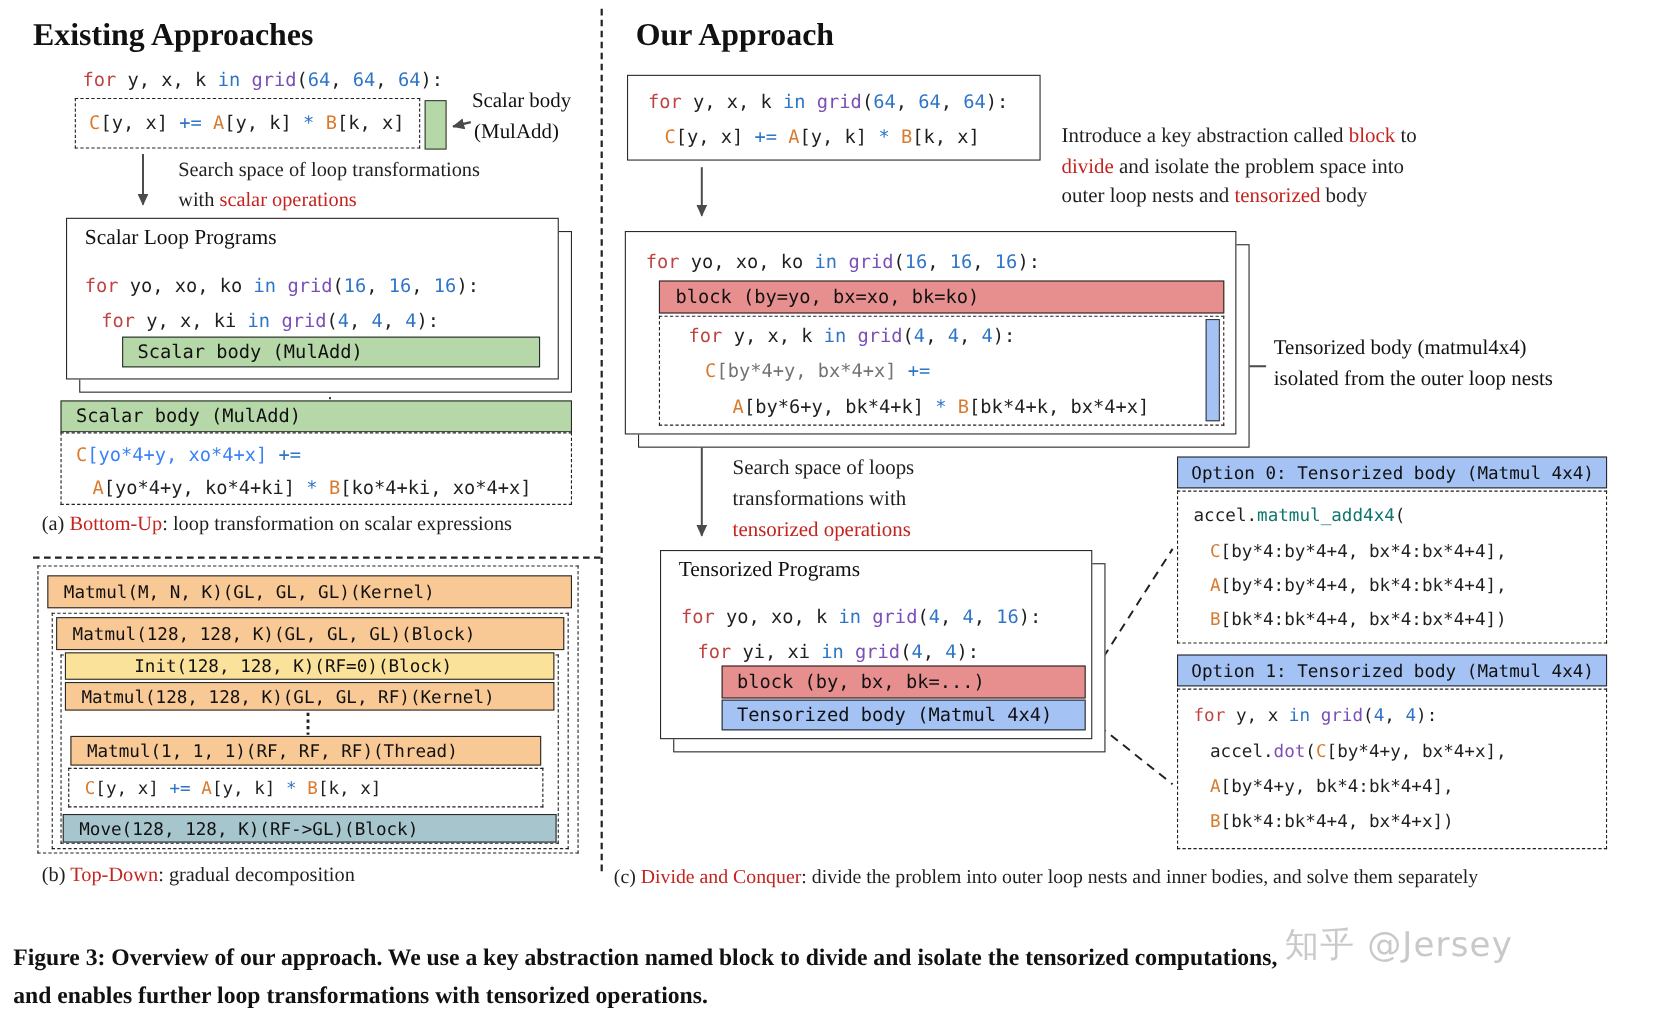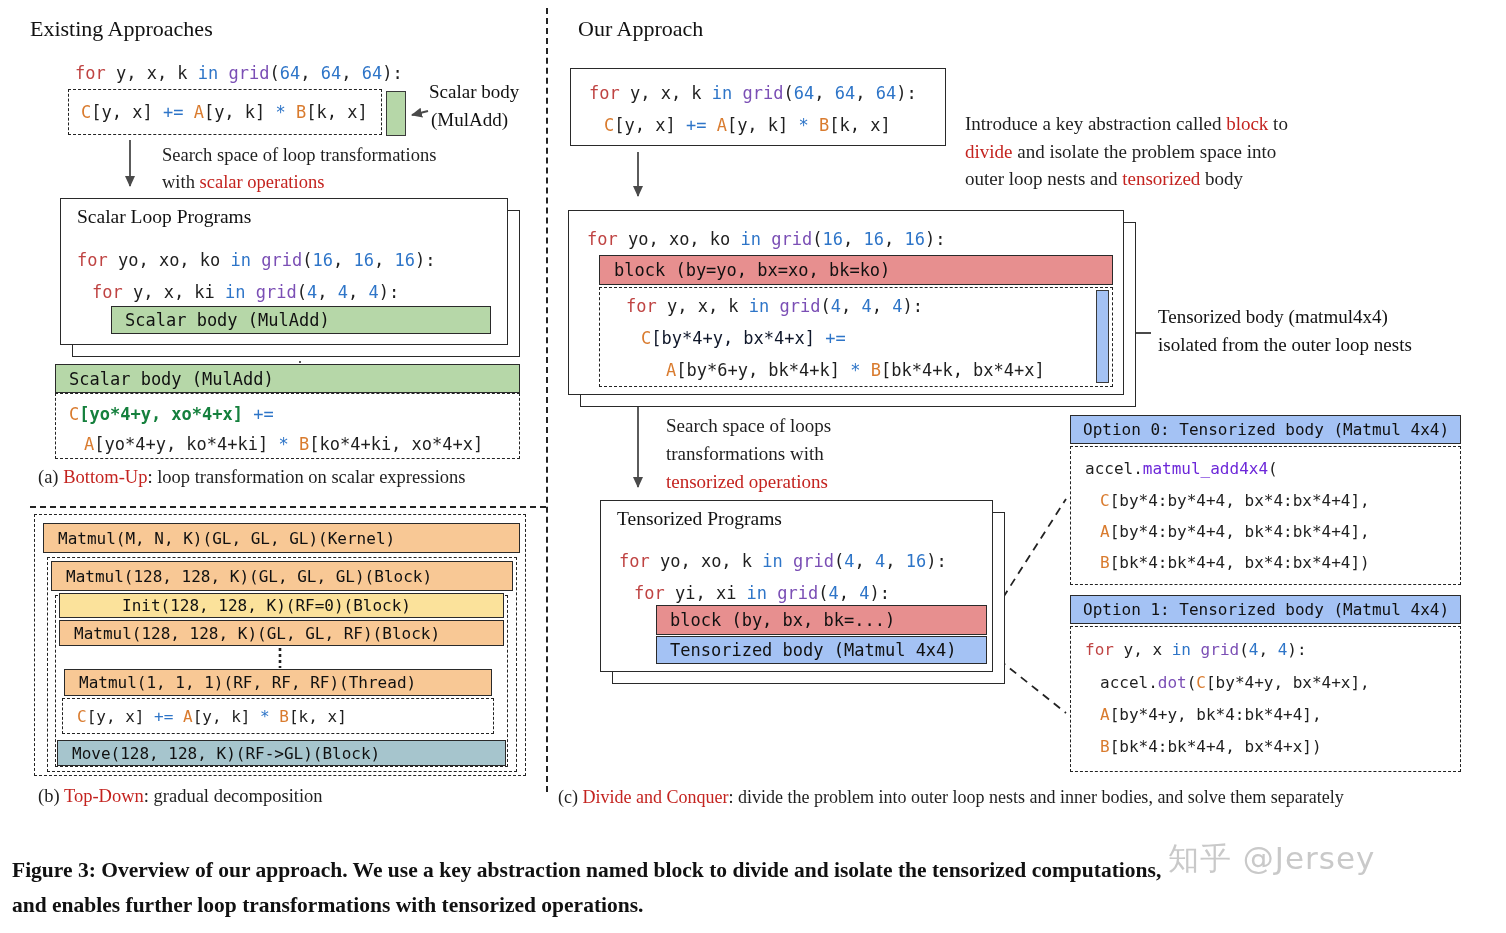--- a/index.html
+++ b/index.html
@@ -2,21 +2,21 @@
 <html style="--c-green: #b6d7a8; --c-orange: #f8c895; --c-yellow: #fbe29b; --c-teal: #a6c5cd; --c-salmon: #e78f8f; --c-blue: #a4c2f4; --c-border: #2a2a2a;"><head>
 <meta charset="utf-8">
 <style>
   html,body{margin:0;padding:0;background:#ffffff;}
   #canvas{position:relative;width:1506px;height:933px;background:#fff;overflow:hidden;
           font-family:"Liberation Serif", serif;color:#111;}
   .abs{position:absolute;}
   .serif{font-family:"Liberation Serif", serif;}
   .mono{font-family:"DejaVu Sans Mono", monospace;}
   .cl{height:31px;display:flex;align-items:center;white-space:pre;}
-  .heading{font-size:22px;font-weight:normal;}
+  .heading{font-size:29px;font-weight:bold;}
   .prose{font-size:19px;line-height:27.5px;}
   .prose2{font-size:18.5px;line-height:27px;}
   .codebox{border:1.7px solid var(--c-border,#2a2a2a);background:#fff;box-sizing:border-box;}
   .dashedbox{border:1.8px dashed #222;box-sizing:border-box;background:#fff;}
   .dashedbox.clear{background:transparent;}
   .fillbox{border:1.6px solid var(--c-border,#2a2a2a);box-sizing:border-box;display:flex;align-items:center;}
   .fillbox .mono{white-space:pre;}
   .green{background:var(--c-green,#b6d7a8);}
   .orange{background:var(--c-orange,#f8c895);}
   .yellow{background:var(--c-yellow,#fbe29b);}
@@ -78,21 +78,21 @@
     <div class="abs mono m17 cl" style="left:31px;top:77px;"><span style="color: rgb(191, 67, 66);">for</span><span style="color: rgb(31, 31, 31);"> y, x, ki </span><span style="color: rgb(46, 117, 200);">in</span><span style="color: rgb(31, 31, 31);"> </span><span style="color: rgb(123, 79, 181);">grid</span><span style="color: rgb(31, 31, 31);">(</span><span style="color: rgb(46, 117, 200);">4</span><span style="color: rgb(31, 31, 31);">, </span><span style="color: rgb(46, 117, 200);">4</span><span style="color: rgb(31, 31, 31);">, </span><span style="color: rgb(46, 117, 200);">4</span><span style="color: rgb(31, 31, 31);">):</span></div>
     <div class="abs fillbox green" style="left:50px;top:107px;width:380px;height:28px;">
       <span class="mono m17" style="padding-left:13px;">Scalar body (MulAdd)</span>
     </div>
   </div>
 
   <div class="abs fillbox green" style="left:55px;top:364px;width:465px;height:29px;">
     <span class="mono m17" style="padding-left:13px;">Scalar body (MulAdd)</span>
   </div>
   <div class="abs dashedbox" style="left:55px;top:393px;width:465px;height:66px;">
-    <div class="abs mono m17 cl" style="left:13px;top:4px;"><span style="color: rgb(217, 123, 46);">C</span><span style="color: #15803d; font-weight: bold;">[yo*4+y, xo*4+x] </span><span style="color: rgb(46, 117, 200);">+=</span></div>
+    <div class="abs mono m17 cl" style="left:13px;top:4px;"><span style="color: rgb(217, 123, 46);">C</span><span style="color: #3b82f6;">[yo*4+y, xo*4+x] </span><span style="color: rgb(46, 117, 200);">+=</span></div>
     <div class="abs mono m17 cl" style="left:28px;top:34px;"><span style="color: rgb(217, 123, 46);">A</span><span style="color: rgb(31, 31, 31);">[yo*4+y, ko*4+ki] </span><span style="color: rgb(46, 117, 200);">*</span><span style="color: rgb(31, 31, 31);"> </span><span style="color: rgb(217, 123, 46);">B</span><span style="color: rgb(31, 31, 31);">[ko*4+ki, xo*4+x]</span></div>
   </div>
 
   <div class="abs prose2" style="left:38px;top:464px;"><span style="color: rgb(31, 31, 31);">(a) </span><span style="color: rgb(196, 35, 31);">Bottom-Up</span><span style="color: rgb(31, 31, 31);">: loop transformation on scalar expressions</span></div>
 
   <div class="abs hdiv" style="left:30px;top:506px;width:516px;"></div>
   <div class="abs vdiv" style="left:546px;top:8px;height:784px;"></div>
 
   <div class="abs dashedbox clear" style="left:34px;top:514px;width:492px;height:262px;"></div>
   <div class="abs fillbox orange" style="left:43px;top:523px;width:477px;height:30px;">
@@ -100,21 +100,21 @@
   </div>
   <div class="abs dashedbox clear" style="left:47px;top:557px;width:470px;height:215px;"></div>
   <div class="abs fillbox orange" style="left:51px;top:561px;width:462px;height:30px;">
     <span class="mono m16" style="padding-left:14px;">Matmul(128, 128, K)(GL, GL, GL)(Block)</span>
   </div>
   <div class="abs dashedbox clear" style="left:55px;top:595px;width:453px;height:172px;"></div>
   <div class="abs fillbox yellow" style="left:59px;top:593px;width:445px;height:25px;padding-left:48px;">
     <span class="mono m16" style="padding-left:14px;">Init(128, 128, K)(RF=0)(Block)</span>
   </div>
   <div class="abs fillbox orange" style="left:59px;top:620px;width:445px;height:26px;">
-    <span class="mono m16" style="padding-left:14px;">Matmul(128, 128, K)(GL, GL, RF)(Block)</span>
+    <span class="mono m16" style="padding-left:14px;">Matmul(128, 128, K)(GL, GL, RF)(Kernel)</span>
   </div>
   <div class="abs fillbox orange" style="left:64px;top:669px;width:428px;height:27px;text-align:center;">
     <span class="mono m16" style="padding-left:14px;">Matmul(1, 1, 1)(RF, RF, RF)(Thread)</span>
   </div>
   <div class="abs dashedbox" style="left:62px;top:698px;width:432px;height:36px;">
     <div class="mono m16 cl" style="padding-left:14px;height:100%;"><span style="color: rgb(217, 123, 46);">C</span><span style="color: rgb(31, 31, 31);">[y, x] </span><span style="color: rgb(46, 117, 200);">+=</span><span style="color: rgb(31, 31, 31);"> </span><span style="color: rgb(217, 123, 46);">A</span><span style="color: rgb(31, 31, 31);">[y, k] </span><span style="color: rgb(46, 117, 200);">*</span><span style="color: rgb(31, 31, 31);"> </span><span style="color: rgb(217, 123, 46);">B</span><span style="color: rgb(31, 31, 31);">[k, x]</span></div>
   </div>
   <div class="abs fillbox teal" style="left:57px;top:740px;width:449px;height:26px;">
     <span class="mono m16" style="padding-left:14px;">Move(128, 128, K)(RF-&gt;GL)(Block)</span>
   </div>
@@ -134,21 +134,21 @@
   </div>
 
   <div class="abs stack-shadow" style="left:580px;top:222px;width:556px;height:185px;"></div>
   <div class="abs codebox" style="left:568px;top:210px;width:556px;height:185px;">
     <div class="abs mono m17 cl" style="left:18px;top:12px;"><span style="color: rgb(191, 67, 66);">for</span><span style="color: rgb(31, 31, 31);"> yo, xo, ko </span><span style="color: rgb(46, 117, 200);">in</span><span style="color: rgb(31, 31, 31);"> </span><span style="color: rgb(123, 79, 181);">grid</span><span style="color: rgb(31, 31, 31);">(</span><span style="color: rgb(46, 117, 200);">16</span><span style="color: rgb(31, 31, 31);">, </span><span style="color: rgb(46, 117, 200);">16</span><span style="color: rgb(31, 31, 31);">, </span><span style="color: rgb(46, 117, 200);">16</span><span style="color: rgb(31, 31, 31);">):</span></div>
     <div class="abs fillbox salmon" style="left:30px;top:44px;width:514px;height:30px;">
       <span class="mono m17" style="padding-left:14px;">block (by=yo, bx=xo, bk=ko)</span>
     </div>
     <div class="abs dashedbox" style="left:30px;top:76px;width:514px;height:100px;">
       <div class="abs mono m17 cl" style="left:26px;top:2px;"><span style="color: rgb(191, 67, 66);">for</span><span style="color: rgb(31, 31, 31);"> y, x, k </span><span style="color: rgb(46, 117, 200);">in</span><span style="color: rgb(31, 31, 31);"> </span><span style="color: rgb(123, 79, 181);">grid</span><span style="color: rgb(31, 31, 31);">(</span><span style="color: rgb(46, 117, 200);">4</span><span style="color: rgb(31, 31, 31);">, </span><span style="color: rgb(46, 117, 200);">4</span><span style="color: rgb(31, 31, 31);">, </span><span style="color: rgb(46, 117, 200);">4</span><span style="color: rgb(31, 31, 31);">):</span></div>
-      <div class="abs mono m17 cl" style="left:41px;top:34px;"><span style="color: rgb(217, 123, 46);">C</span><span style="color: #0f172a;">[by*4+y, bx*4+x] </span><span style="color: rgb(46, 117, 200);">+=</span></div>
+      <div class="abs mono m17 cl" style="left:41px;top:34px;"><span style="color: rgb(217, 123, 46);">C</span><span style="color: #737373;">[by*4+y, bx*4+x] </span><span style="color: rgb(46, 117, 200);">+=</span></div>
       <div class="abs mono m17 cl" style="left:66px;top:66px;"><span style="color: rgb(217, 123, 46);">A</span><span style="color: rgb(31, 31, 31);">[by*6+y, bk*4+k] </span><span style="color: rgb(46, 117, 200);">*</span><span style="color: rgb(31, 31, 31);"> </span><span style="color: rgb(217, 123, 46);">B</span><span style="color: rgb(31, 31, 31);">[bk*4+k, bx*4+x]</span></div>
       <div class="abs blue" style="right:3px;top:2px;width:13px;height:93px;border:1.2px solid #3a3a3a;box-sizing:border-box;"></div>
     </div>
   </div>
 
   <div class="abs prose" style="left:1158px;top:303px;line-height:28px;">
     <div>Tensorized body (matmul4x4)</div>
     <div>isolated from the outer loop nests</div>
   </div>
 
@@ -168,21 +168,21 @@
     </div>
     <div class="abs fillbox blue" style="left:55px;top:135px;width:331px;height:28px;">
       <span class="mono m17" style="padding-left:13px;">Tensorized body (Matmul 4x4)</span>
     </div>
   </div>
 
   <div class="abs fillbox blue" style="left:1070px;top:415px;width:391px;height:29px;">
     <span class="mono m16" style="padding-left:12px;">Option 0: Tensorized body (Matmul 4x4)</span>
   </div>
   <div class="abs dashedbox" style="left:1070px;top:446px;width:391px;height:139px;">
-    <div class="abs mono m16 cl" style="left:14px;top:6px;"><span style="color: rgb(31, 31, 31);">accel.</span><span style="color: #6d28d9;">matmul_add4x4</span><span style="color: rgb(31, 31, 31);">(</span></div>
+    <div class="abs mono m16 cl" style="left:14px;top:6px;"><span style="color: rgb(31, 31, 31);">accel.</span><span style="color: #0f766e;">matmul_add4x4</span><span style="color: rgb(31, 31, 31);">(</span></div>
     <div class="abs mono m16 cl" style="left:29px;top:38px;"><span style="color: rgb(217, 123, 46);">C</span><span style="color: rgb(31, 31, 31);">[by*4:by*4+4, bx*4:bx*4+4],</span></div>
     <div class="abs mono m16 cl" style="left:29px;top:69px;"><span style="color: rgb(217, 123, 46);">A</span><span style="color: rgb(31, 31, 31);">[by*4:by*4+4, bk*4:bk*4+4],</span></div>
     <div class="abs mono m16 cl" style="left:29px;top:100px;"><span style="color: rgb(217, 123, 46);">B</span><span style="color: rgb(31, 31, 31);">[bk*4:bk*4+4, bx*4:bx*4+4])</span></div>
   </div>
 
   <div class="abs fillbox blue" style="left:1070px;top:595px;width:391px;height:29px;">
     <span class="mono m16" style="padding-left:12px;">Option 1: Tensorized body (Matmul 4x4)</span>
   </div>
   <div class="abs dashedbox" style="left:1070px;top:626px;width:391px;height:146px;">
     <div class="abs mono m16 cl" style="left:14px;top:7px;"><span style="color: rgb(191, 67, 66);">for</span><span style="color: rgb(31, 31, 31);"> y, x </span><span style="color: rgb(46, 117, 200);">in</span><span style="color: rgb(31, 31, 31);"> </span><span style="color: rgb(123, 79, 181);">grid</span><span style="color: rgb(31, 31, 31);">(</span><span style="color: rgb(46, 117, 200);">4</span><span style="color: rgb(31, 31, 31);">, </span><span style="color: rgb(46, 117, 200);">4</span><span style="color: rgb(31, 31, 31);">):</span></div>

